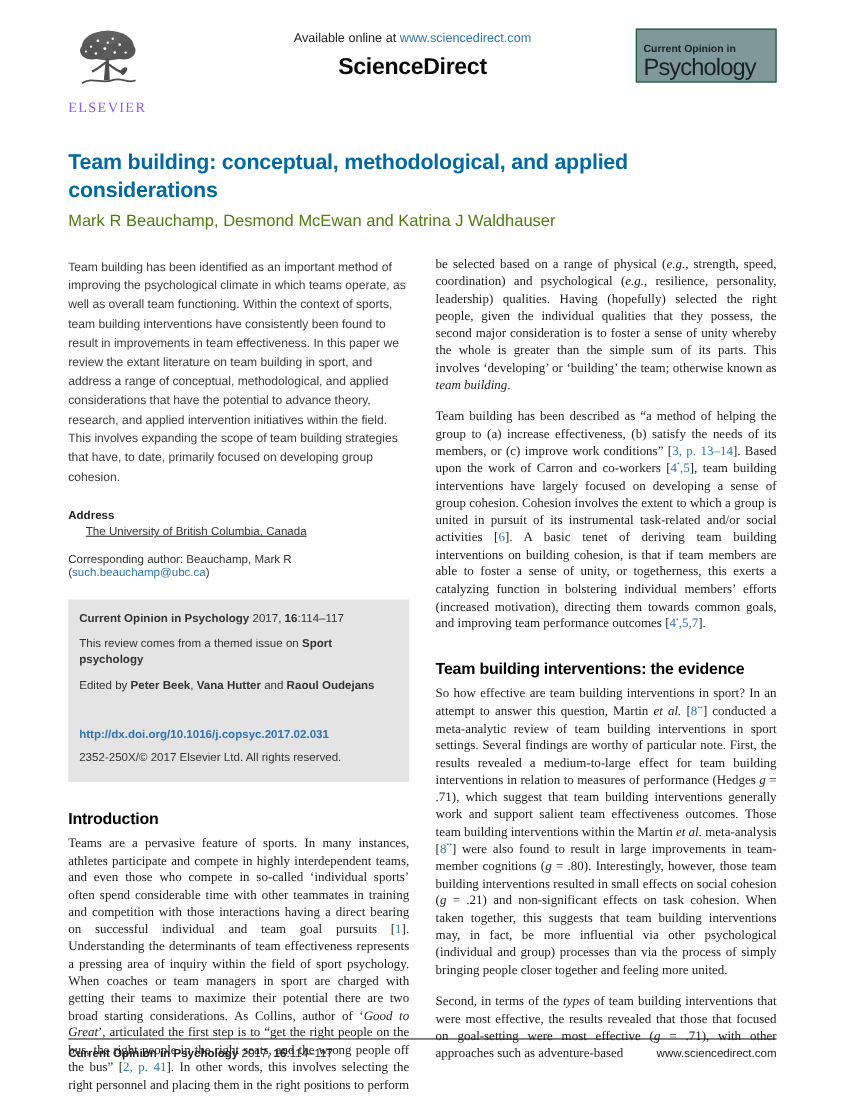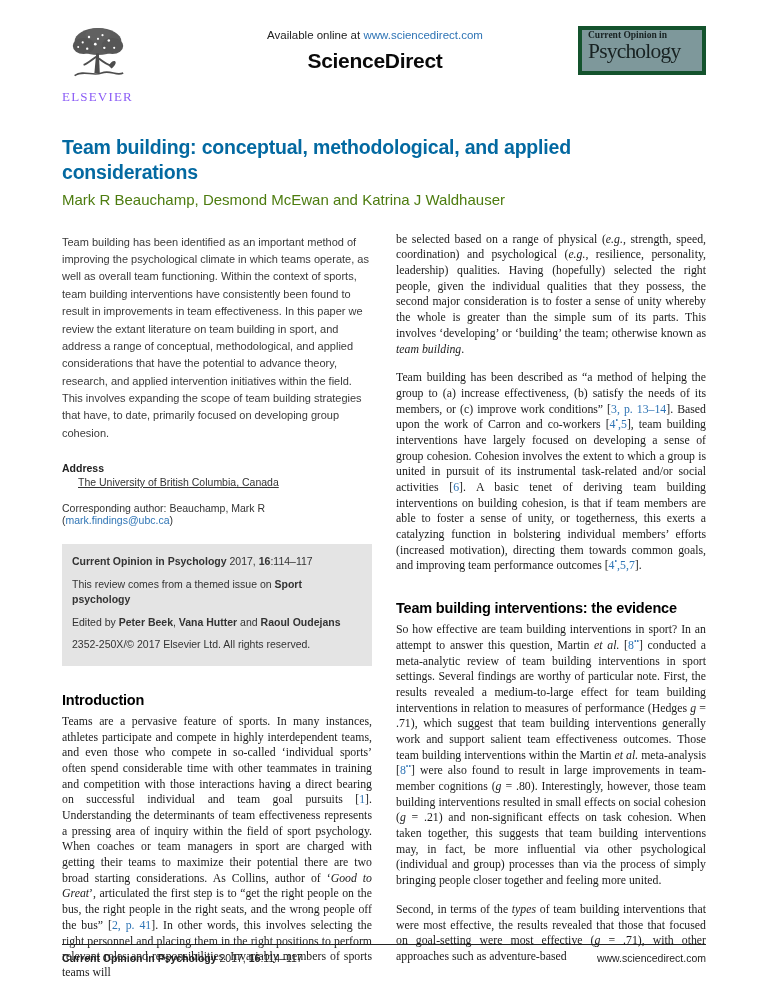--- a/index.html
+++ b/index.html
@@ -6,21 +6,21 @@
   body{width:768px;height:996px;overflow:hidden;font-family:"Liberation Sans",sans-serif;color:#111;}
   .page{box-sizing:border-box;width:768px;height:996px;padding:26px 62px 0;position:relative;background:#fff;}
 
   
   .masthead{display:flex;justify-content:space-between;align-items:flex-start;}
   .elsevier{width:110px;text-align:left;}
   .els-word{font-family:"Liberation Serif",serif;font-size:13px;letter-spacing:1.2px;color:#8b5cf6;margin-top:1px;}
   .center-brand{text-align:center;flex:1;padding-top:3px;}
   .avail{font-size:11.5px;color:#222;}
   .sd-logo{font-size:21px;font-weight:bold;color:#0a0a0a;margin-top:8px;letter-spacing:-0.3px;}
-  .journal-box{width:128px;height:49px;box-sizing:border-box;background:var(--journal-box-bg);border:4px solid #14532d;padding:0 6px 0;font-family:Liberation Serif, serif;}
+  .journal-box{width:128px;height:49px;box-sizing:border-box;background:var(--journal-box-bg);border:1px solid #14532d;padding:12px 6px 0;}
   .jb-small{font-size:9.5px;font-weight:bold;color:#182222;}
   .jb-large{font-size:21.5px;font-weight:400;color:#182222;letter-spacing:-0.8px;line-height:1.05;}
 
   
   .title{font-size:19.5px;font-weight:bold;line-height:1.3;color:#0369a1;margin:30px 0 5px;letter-spacing:-0.2px;}
   .authors{font-size:15px;color:#4d7c0f;margin:0 0 24px;}
 
   
   .columns{display:flex;gap:24px;}
   .col{width:310px;}
@@ -101,27 +101,28 @@
 
   <div class="columns">
 
     <div class="col">
       <p class="abstract">Team building has been identified as an important method of improving the psychological climate in which teams operate, as well as overall team functioning. Within the context of sports, team building interventions have consistently been found to result in improvements in team effectiveness. In this paper we review the extant literature on team building in sport, and address a range of conceptual, methodological, and applied considerations that have the potential to advance theory, research, and applied intervention initiatives within the field. This involves expanding the scope of team building strategies that have, to date, primarily focused on developing group cohesion.</p>
 
       <div class="addr-heading">Address</div>
       <div class="addr">The University of British Columbia, Canada</div>
 
       <div class="corr">
-        <span>Corresponding author: Beauchamp, Mark R (</span><a class="link">mark.findings@ubc.ca</a><span>)</span>
+        <span>Corresponding author: Beauchamp, Mark R (</span><a class="link">such.beauchamp@ubc.ca</a><span>)</span>
       </div>
 
       <div class="cite-box">
         <div class="cb-line"><span class="seg-b">Current Opinion in Psychology</span><span> 2017, </span><span class="seg-b">16</span><span>:114–117</span></div>
         <div class="cb-line"><span>This review comes from a themed issue on </span><span class="seg-b">Sport psychology</span></div>
         <div class="cb-line"><span>Edited by </span><span class="seg-b">Peter Beek</span><span>, </span><span class="seg-b">Vana Hutter</span><span> and </span><span class="seg-b">Raoul Oudejans</span></div>
+        <a class="cb-doi link">http://dx.doi.org/10.1016/j.copsyc.2017.02.031</a>
         <div class="cb-rights">2352-250X/© 2017 Elsevier Ltd. All rights reserved.</div>
       </div>
 
       <h2 class="sec-heading">Introduction</h2>
       <p class="body"><span>Teams are a pervasive feature of sports. In many instances, athletes participate and compete in highly interdependent teams, and even those who compete in so-called ‘individual sports’ often spend considerable time with other teammates in training and competition with those interactions having a direct bearing on successful individual and team goal pursuits [</span><span class="seg-ref">1</span><span>]. Understanding the determinants of team effectiveness represents a pressing area of inquiry within the field of sport psychology. When coaches or team managers in sport are charged with getting their teams to maximize their potential there are two broad starting considerations. As Collins, author of ‘</span><span class="seg-i">Good to Great</span><span>’, articulated the first step is to “get the right people on the bus, the right people in the right seats, and the wrong people off the bus” [</span><span class="seg-ref">2, p. 41</span><span>]. In other words, this involves selecting the right personnel and placing them in the right positions to perform relevant roles and responsibilities. Invariably members of sports teams will</span></p>
     </div>
 
     <div class="col">
       <p class="body first"><span>be selected based on a range of physical (</span><span class="seg-i">e.g.</span><span>, strength, speed, coordination) and psychological (</span><span class="seg-i">e.g.</span><span>, resilience, personality, leadership) qualities. Having (hopefully) selected the right people, given the individual qualities that they possess, the second major consideration is to foster a sense of unity whereby the whole is greater than the simple sum of its parts. This involves ‘developing’ or ‘building’ the team; otherwise known as </span><span class="seg-i">team building</span><span>.</span></p>
       <p class="body"><span>Team building has been described as “a method of helping the group to (a) increase effectiveness, (b) satisfy the needs of its members, or (c) improve work conditions” [</span><span class="seg-ref">3, p. 13–14</span><span>]. Based upon the work of Carron and co-workers [</span><span class="seg-ref">4</span><span class="seg-refsup">•</span><span class="seg-ref">,5</span><span>], team building interventions have largely focused on developing a sense of group cohesion. Cohesion involves the extent to which a group is united in pursuit of its instrumental task-related and/or social activities [</span><span class="seg-ref">6</span><span>]. A basic tenet of deriving team building interventions on building cohesion, is that if team members are able to foster a sense of unity, or togetherness, this exerts a catalyzing function in bolstering individual members’ efforts (increased motivation), directing them towards common goals, and improving team performance outcomes [</span><span class="seg-ref">4</span><span class="seg-refsup">•</span><span class="seg-ref">,5,7</span><span>].</span></p>

